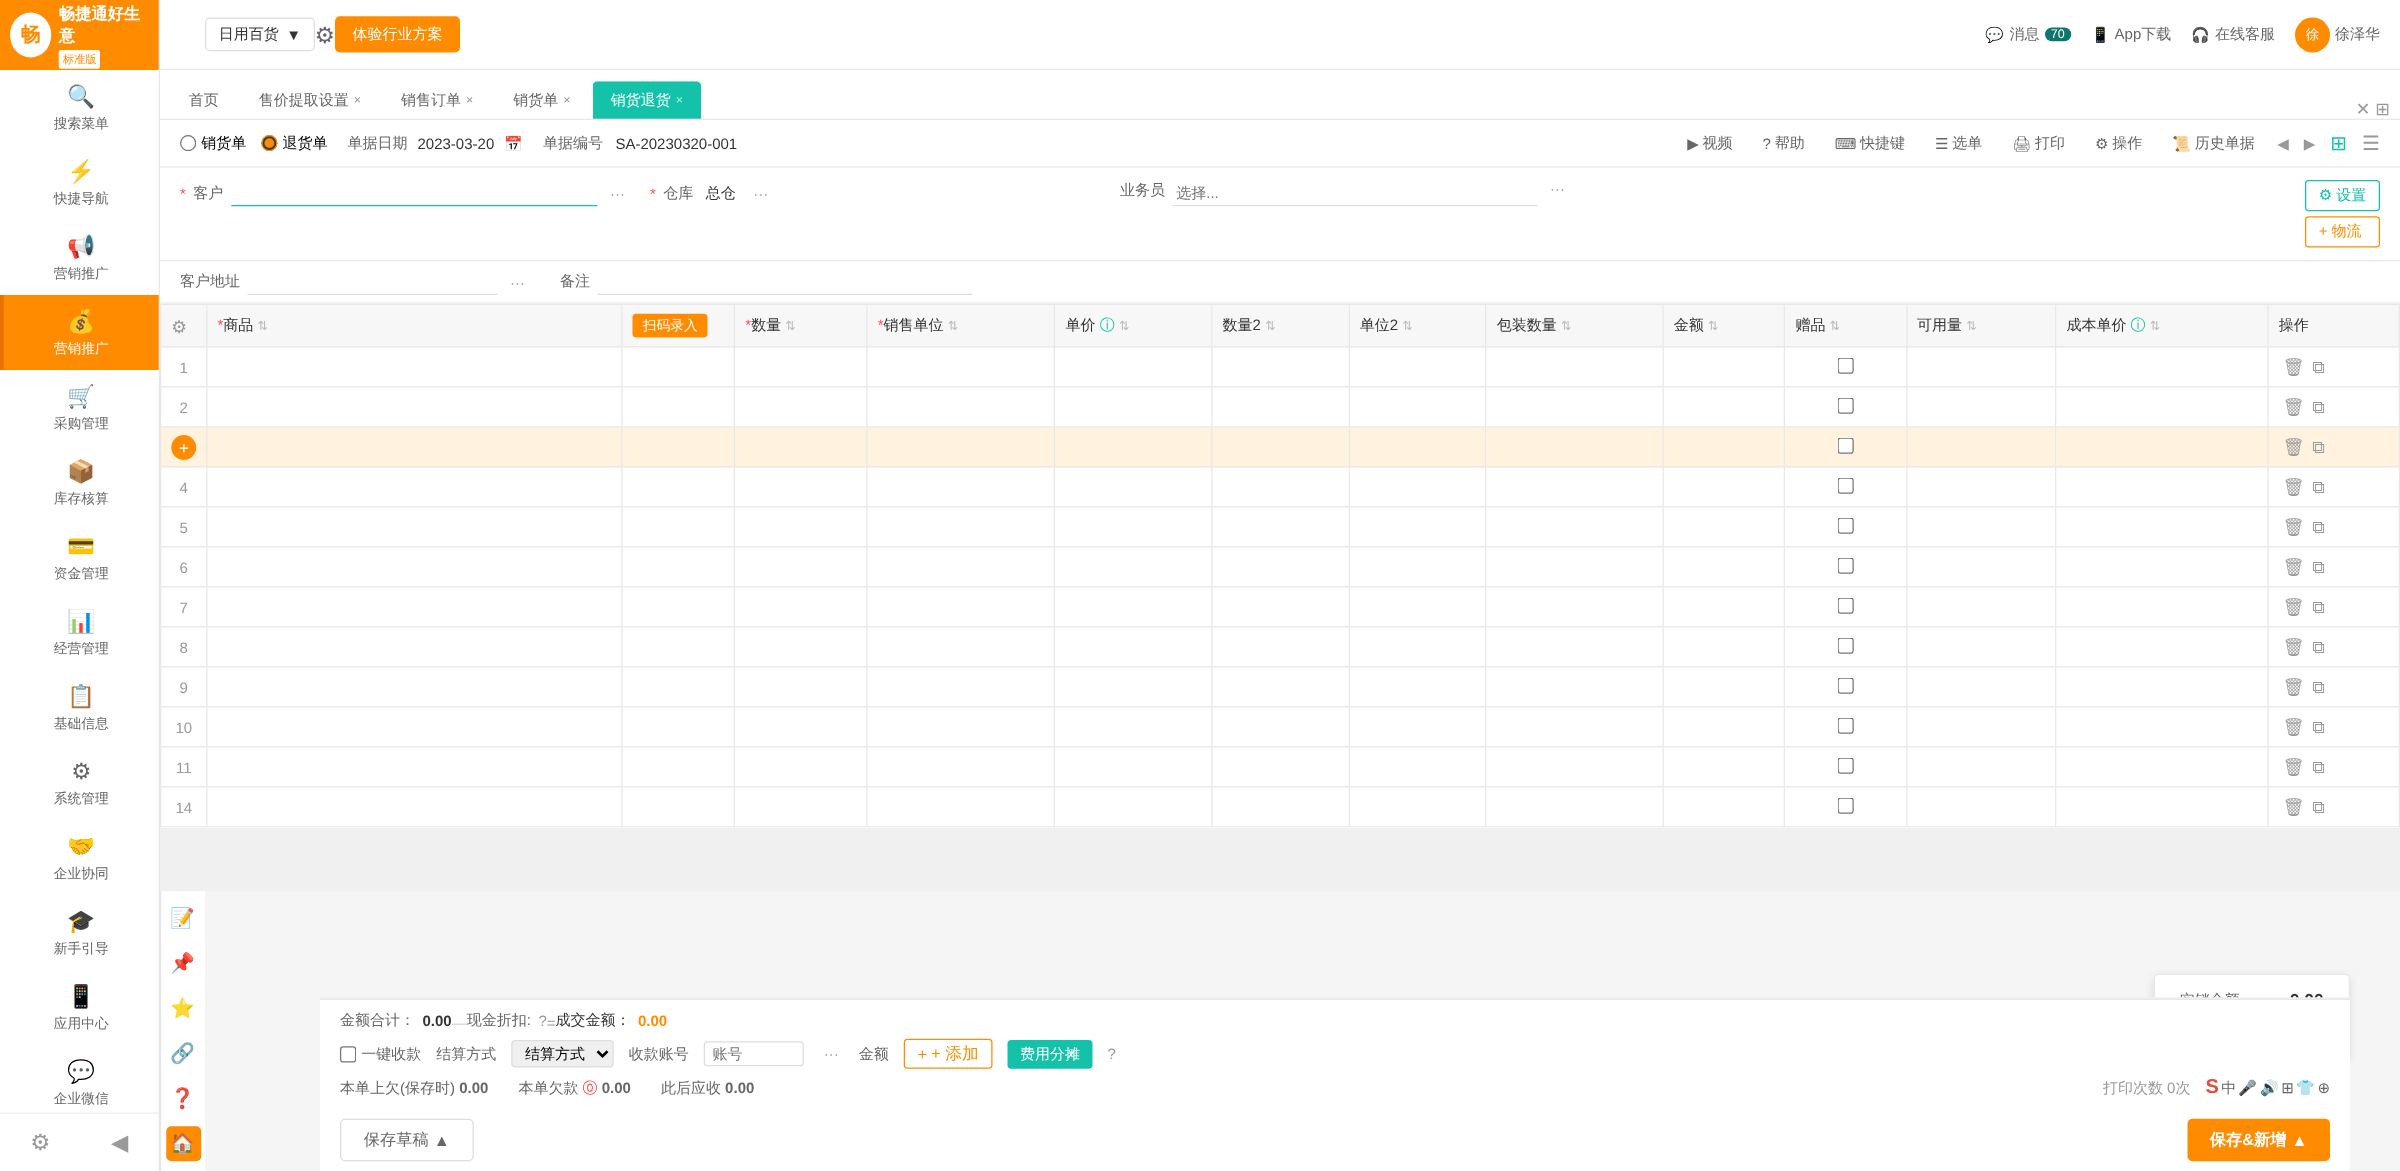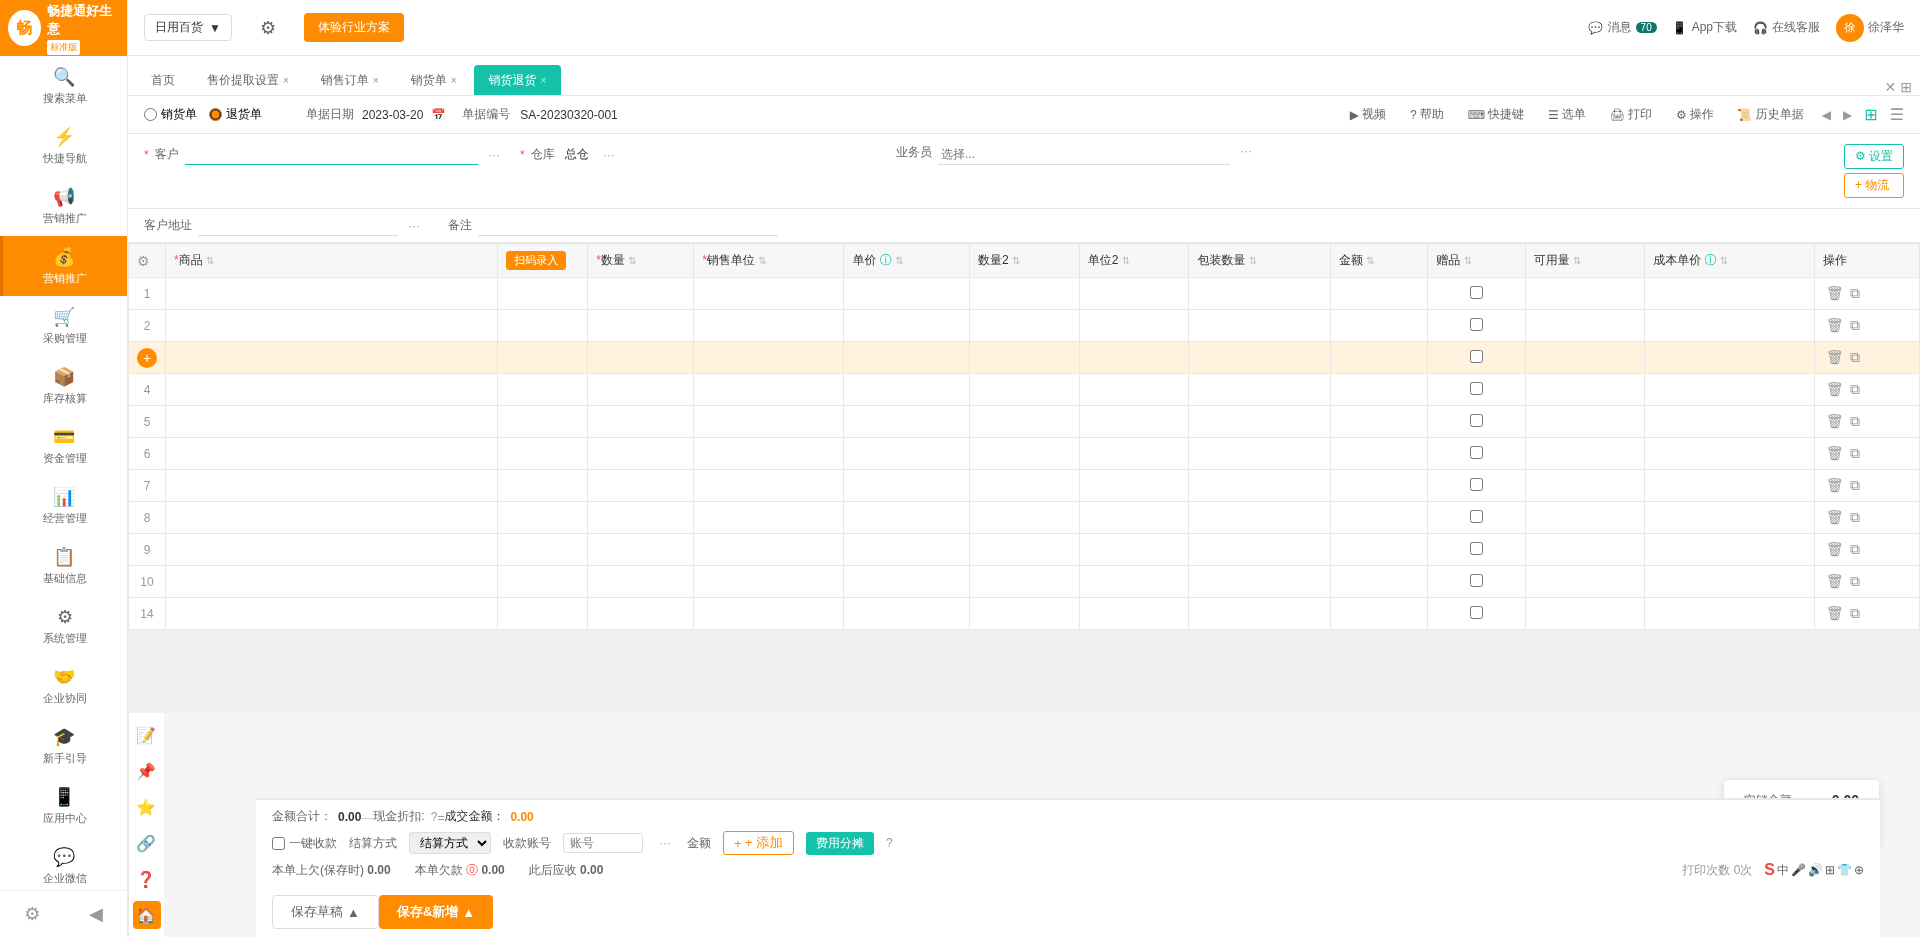--- a/index.html
+++ b/index.html
@@ -15,21 +15,21 @@
     .sidebar-item.active { background: #ff8c00; color: #fff; border-left-color: #e67300; }
     .sidebar-item-icon { font-size: 18px; }
     .sidebar-bottom { padding: 8px 0; display: flex; justify-content: space-around; border-top: 1px solid #eee; }
     .sidebar-bottom-btn { color: #999; font-size: 18px; cursor: pointer; padding: 4px; }
 
     
     .main { flex: 1; display: flex; flex-direction: column; overflow: hidden; }
 
     
     .topbar { height: 56px; background: #fff; display: flex; align-items: center; justify-content: space-between; padding: 0 16px; border-bottom: 1px solid #e8e8e8; flex-shrink: 0; }
-    .topbar-left { display: flex; align-items: center; gap: 28px; }
+    .topbar-left { display: flex; align-items: center; gap: 0; margin-left: 20px; }
     .topbar-select { display: flex; align-items: center; gap: 6px; border: 1px solid #ddd; border-radius: 4px; padding: 4px 10px; cursor: pointer; color: #333; }
     .topbar-settings { color: #666; font-size: 18px; cursor: pointer; }
     .topbar-cta { background: #ff8c00; color: #fff; border: none; border-radius: 4px; padding: 6px 14px; cursor: pointer; font-size: 12px; }
     .topbar-right { display: flex; align-items: center; gap: 16px; color: #666; font-size: 12px; }
     .topbar-right-item { display: flex; align-items: center; gap: 4px; cursor: pointer; }
     .badge { background: #0f766e; color: #fff; border-radius: 10px; padding: 0 5px; font-size: 10px; min-width: 16px; text-align: center; }
     .user-avatar { width: 28px; height: 28px; border-radius: 50%; background: #ff8c00; display: flex; align-items: center; justify-content: center; color: #fff; font-size: 11px; }
 
     
     .tabbar { height: 40px; background: #fff; display: flex; align-items: flex-end; padding: 0 8px; border-bottom: 1px solid #e8e8e8; flex-shrink: 0; gap: 2px; }
@@ -248,21 +248,21 @@
               <label class="radio-item">
                 <input type="radio" name="doctype" style="">
                 <span>销货单</span>
               </label>
               <label class="radio-item">
                 <input type="radio" name="doctype" checked="" style="">
                 <span>退货单</span>
               </label>
             </div>
             <div class="date-field">
-              <span style="color:#666;margin-left:28px;">单据日期</span>
+              <span style="color:#666;">单据日期</span>
               <span style="color:#333;margin:0 4px;">2023-03-20</span>
               <span style="color:#13c2a8;cursor:pointer;">📅</span>
             </div>
             <div class="doc-number">
               <span style="color:#666;">单据编号</span>
               <span style="color:#333;margin-left:6px;">SA-20230320-001</span>
             </div>
           </div>
           <div class="form-header-right">
             <div class="toolbar-btn">
@@ -534,20 +534,36 @@
                   <td></td>
                   <td></td>
                   <td></td>
                   <td></td>
                   <td class="checkbox-cell"><input type="checkbox" style=""></td>
                   <td></td>
                   <td></td>
                   <td style="white-space: nowrap;"><span class="op-btn">🗑</span><span class="op-btn">⧉</span></td>
                 </tr>
                 <tr>
+                  <td class="row-num">11</td>
+                  <td></td>
+                  <td></td>
+                  <td></td>
+                  <td></td>
+                  <td></td>
+                  <td></td>
+                  <td></td>
+                  <td></td>
+                  <td></td>
+                  <td class="checkbox-cell"><input type="checkbox" style=""></td>
+                  <td></td>
+                  <td></td>
+                  <td style="white-space: nowrap;"><span class="op-btn">🗑</span><span class="op-btn">⧉</span></td>
+                </tr>
+                <tr>
                   <td class="row-num">14</td>
                   <td></td>
                   <td></td>
                   <td></td>
                   <td></td>
                   <td></td>
                   <td></td>
                   <td></td>
                   <td></td>
                   <td></td>
@@ -645,21 +661,21 @@
               <span style="color:#ff8c00;cursor:pointer;">🎤</span>
               <span style="color:#666;cursor:pointer;">🔊</span>
               <span style="color:#666;cursor:pointer;">⊞</span>
               <span style="color:#666;cursor:pointer;">👕</span>
               <span style="color:#666;cursor:pointer;">⊕</span>
             </div>
           </div>
         </div>
       </div>
 
-      <div style="display:flex;justify-content:flex-start;gap:0;padding:8px 16px;">
+      <div style="display:flex;justify-content:space-between;gap:0;padding:8px 16px;">
         <button class="btn-save-draft">
           <span>保存草稿</span>
           <span>▲</span>
         </button>
         <button class="btn-save-new">
           <span>保存&amp;新增</span>
           <span>▲</span>
         </button>
       </div>
     </div>

